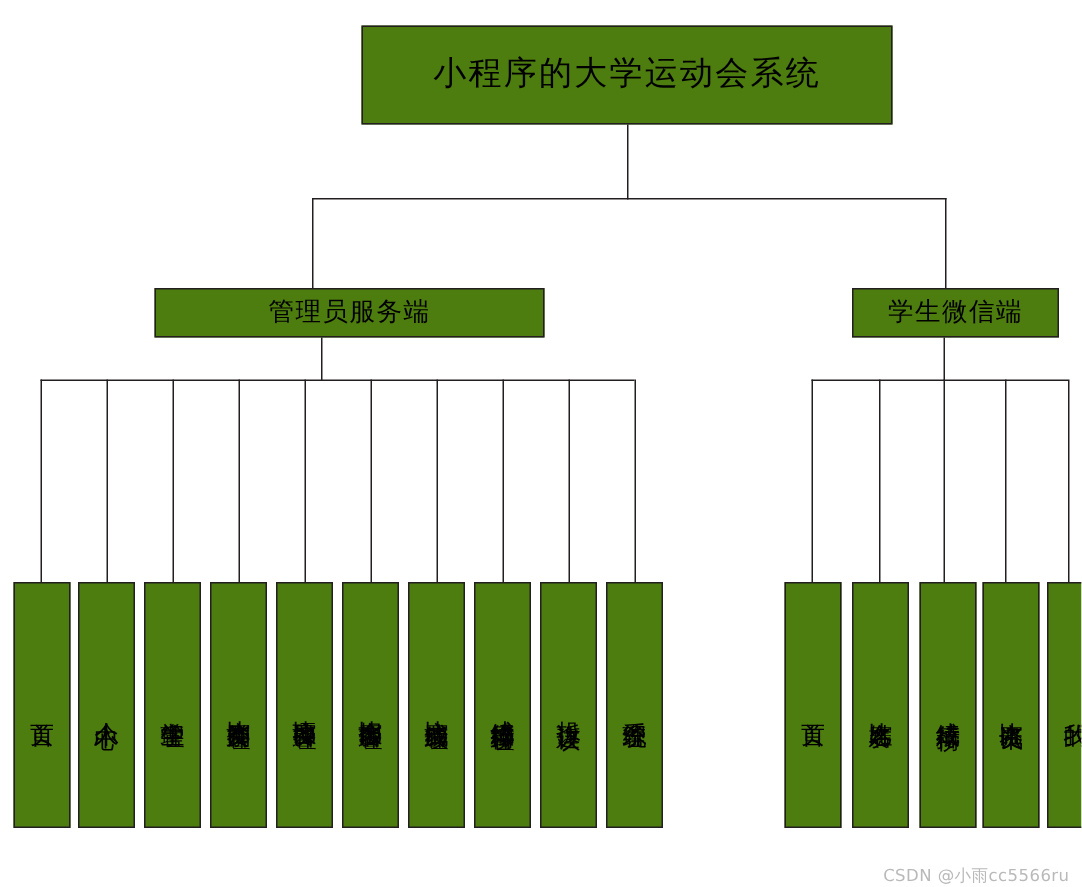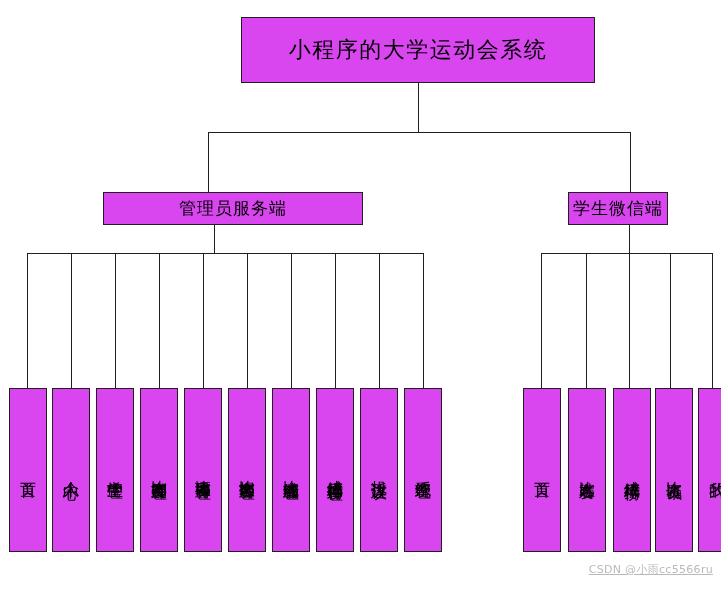--- a/index.html
+++ b/index.html
@@ -16,21 +16,21 @@
     height: 591px;
     overflow: hidden;
     background: #ffffff;
   }
 
   
   .node {
     position: absolute;
     box-sizing: border-box;
     border: 1px solid #231f20;
-    background: #d946ef;
+    background: #4d7c0f;
     display: flex;
     align-items: center;
     justify-content: center;
     color: #000000;
     line-height: 1.04;
     text-align: center;
   }
 
   
   .node-root {
@@ -42,21 +42,21 @@
     letter-spacing: 1.5px;
   }
 
   
   .node-l2 {
     height: 33px;
     font-size: 17px;
     letter-spacing: 1px;
   }
   .node-admin { left: 103px; top: 192px; width: 260px; }
-  .node-student { left: 568px; top: 192px; width: 100px; }
+  .node-student { left: 568px; top: 192px; width: 138px; }
 
   
   .node-leaf {
     top: 388px;
     width: 38px;
     height: 164px;
     font-size: 16px;
     padding: 6px 0;
     align-items: center;
     justify-content: center;
@@ -77,26 +77,25 @@
     position: absolute;
     background: #231f20;
   }
   .vline { width: 1px; }
   .hline { height: 1px; }
 
   
   .watermark {
     position: absolute;
     right: 8px;
-    bottom: 14px;
+    bottom: 0;
     font-size: 11px;
     color: #b9b9b9;
     letter-spacing: 0.3px;
     user-select: none;
-    text-decoration: underline;
   }
 </style>
 </head>
 <body>
 
 <div id="chart-root">
 
   <div class="node node-root">
     <span>小程序的大学运动会系统</span>
   </div>

